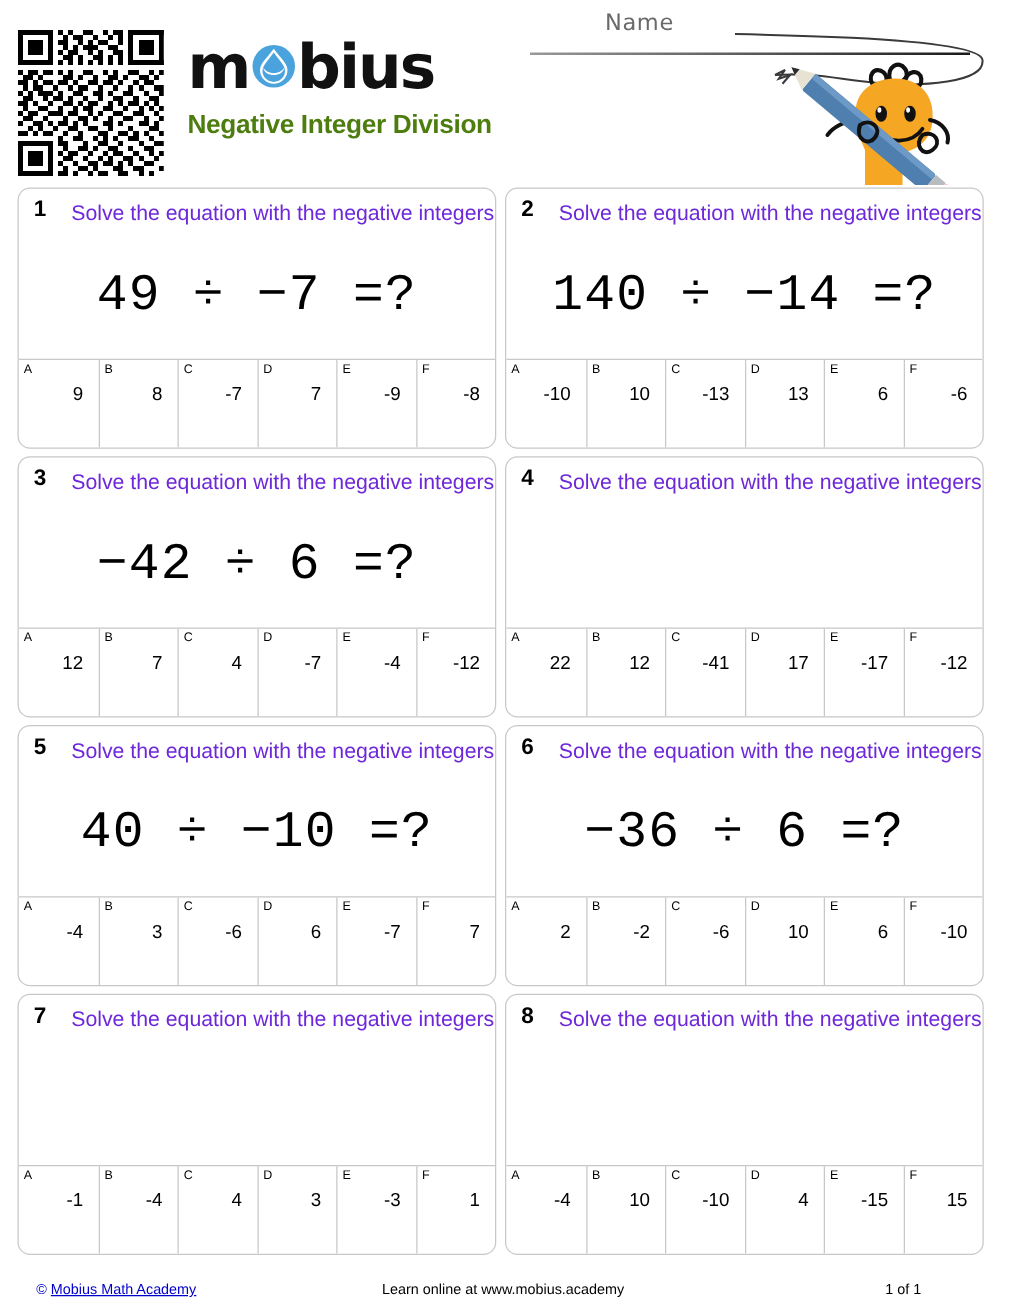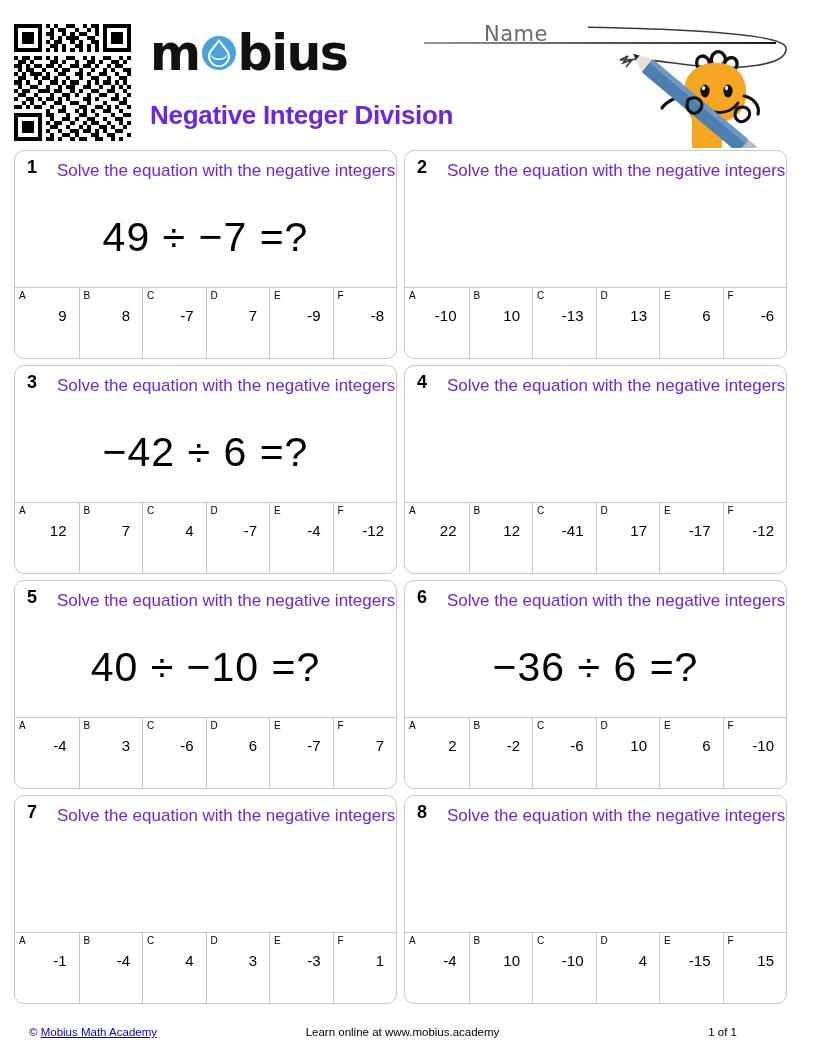--- a/index.html
+++ b/index.html
@@ -56,43 +56,43 @@
     display: inline-block;
     width: 36px;
     height: 36px;
     position: relative;
     margin: 0 1px;
     transform: translateY(1px);
   }
   .logo-o svg { display:block; width:36px; height:36px; }
 
   .worksheet-title {
-    margin-top: 20px;
+    margin-top: 8px;
     font-family: "Liberation Sans", sans-serif;
     font-weight: bold;
-    font-size: 26px;
+    font-size: 21px;
     letter-spacing: -0.3px;
-    color: #6d28d9;
+    color: #4d7c0f;
     white-space: nowrap;
   }
 
   .name-area {
     position: absolute;
     left: 424px;
     top: 8px;
     width: 360px;
     height: 46px;
   }
   .name-label {
     font-family: "DejaVu Sans", sans-serif;
-    font-size: 21px;
+    font-size: 18px;
     color: #6a6a6a;
     position: absolute;
     left: 60px;
-    top: 14px;
+    top: 0px;
     letter-spacing: 0.5px;
   }
   .name-line {
     position: absolute;
     left: 0;
     top: 34px;
     width: 352px;
     height: 2px;
     background: linear-gradient(to right, #999999, #1a1a1a);
   }
@@ -154,21 +154,21 @@
   }
   .equation {
     position: absolute;
     left: 0;
     right: 0;
     top: 44px;
     height: 84px;
     display: flex;
     align-items: center;
     justify-content: center;
-    font-family: Liberation Sans, sans-serif;
+    font-family: Liberation Mono, monospace;
     font-size: 41px;
     letter-spacing: 1px;
     color: #000000;
     white-space: pre;
   }
 
   .answers {
     flex: 0 0 auto;
     height: 70px;
     display: grid;
@@ -585,20 +585,21 @@
         <div class="answer-cell">
           <span class="opt-letter">F</span>
           <span class="opt-value">-8</span>
         </div>
       </div>
     </div>
     <div class="card">
       <div class="card-body">
         <div class="q-index">2</div>
         <div class="q-prompt">Solve the equation with the negative integers</div>
+        <div class="equation">140 ÷ −14 =?</div>
       </div>
       <div class="answers">
         <div class="answer-cell">
           <span class="opt-letter">A</span>
           <span class="opt-value">-10</span>
         </div>
         <div class="answer-cell">
           <span class="opt-letter">B</span>
           <span class="opt-value">10</span>
         </div>

